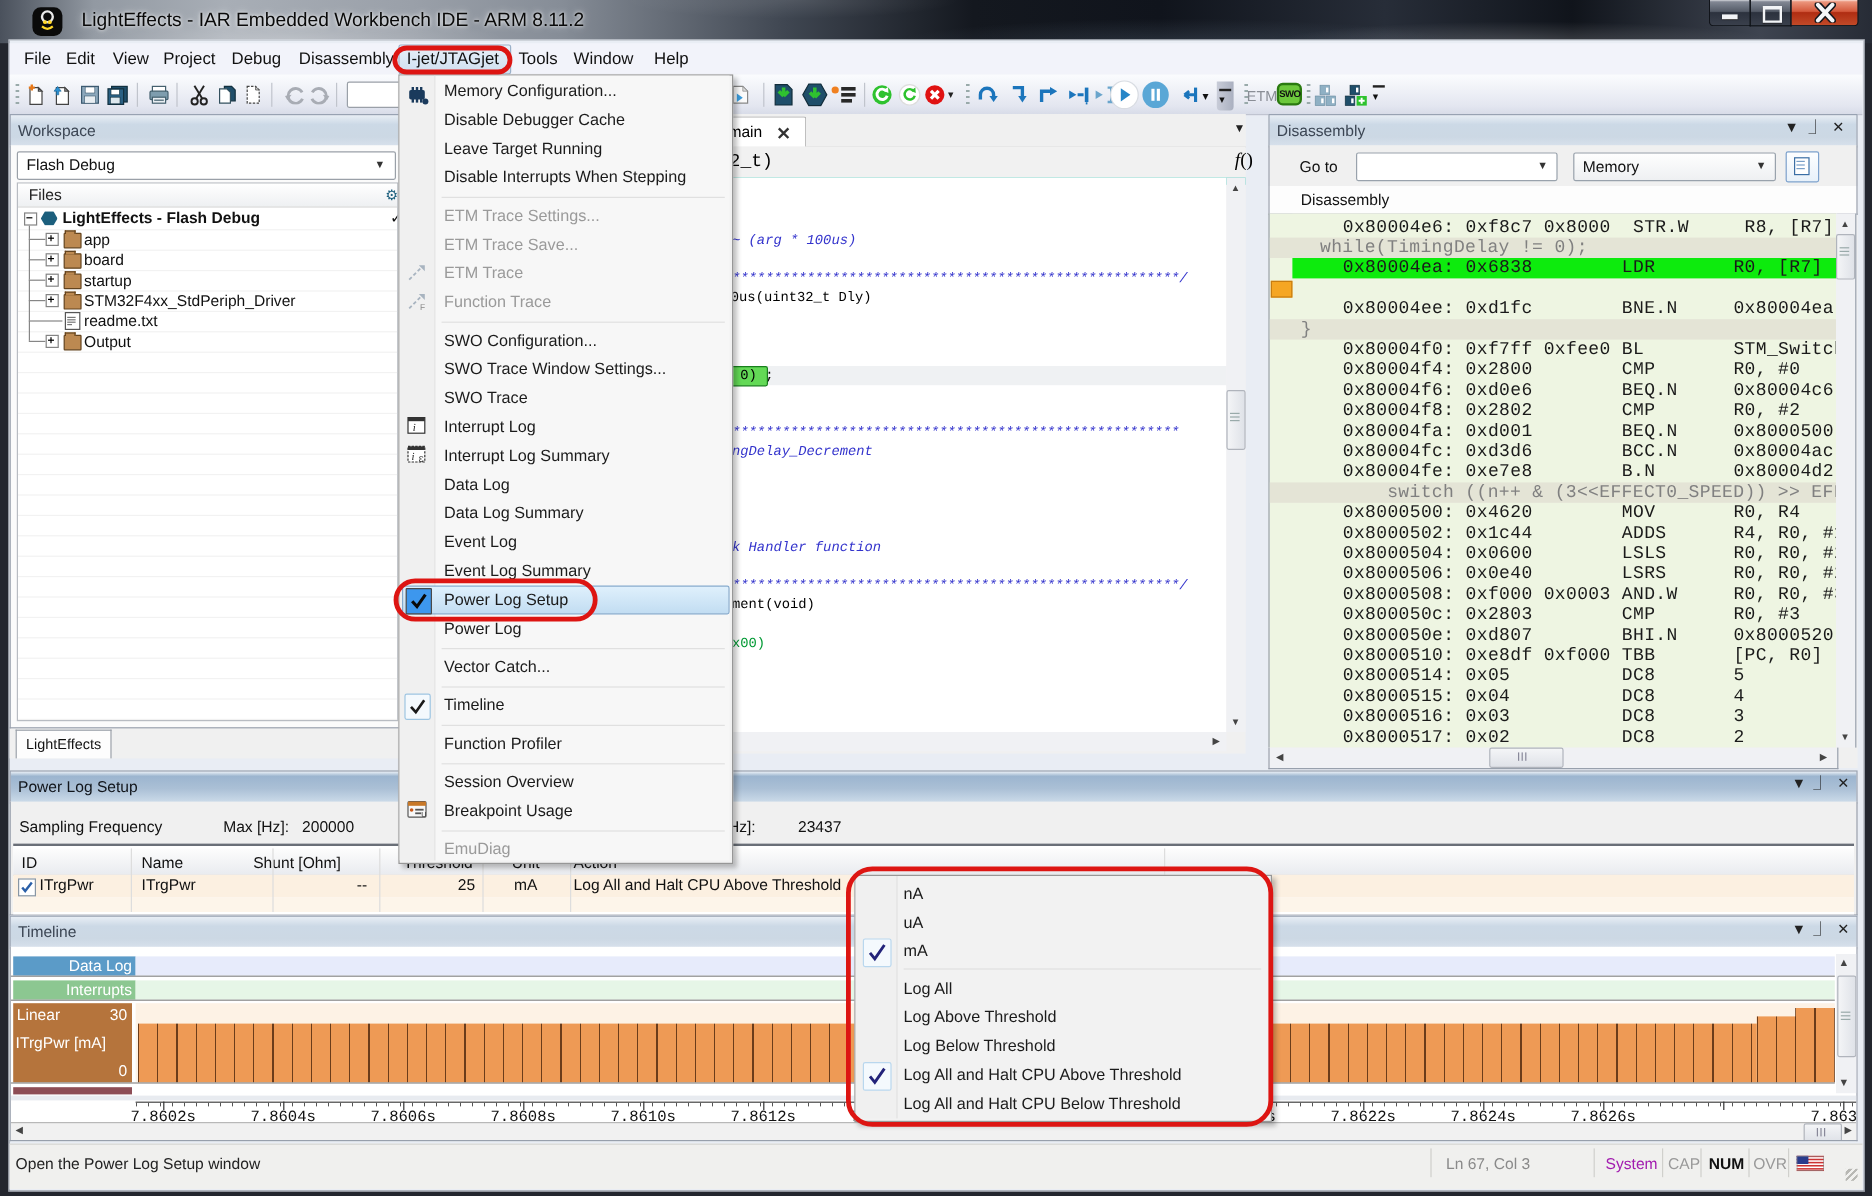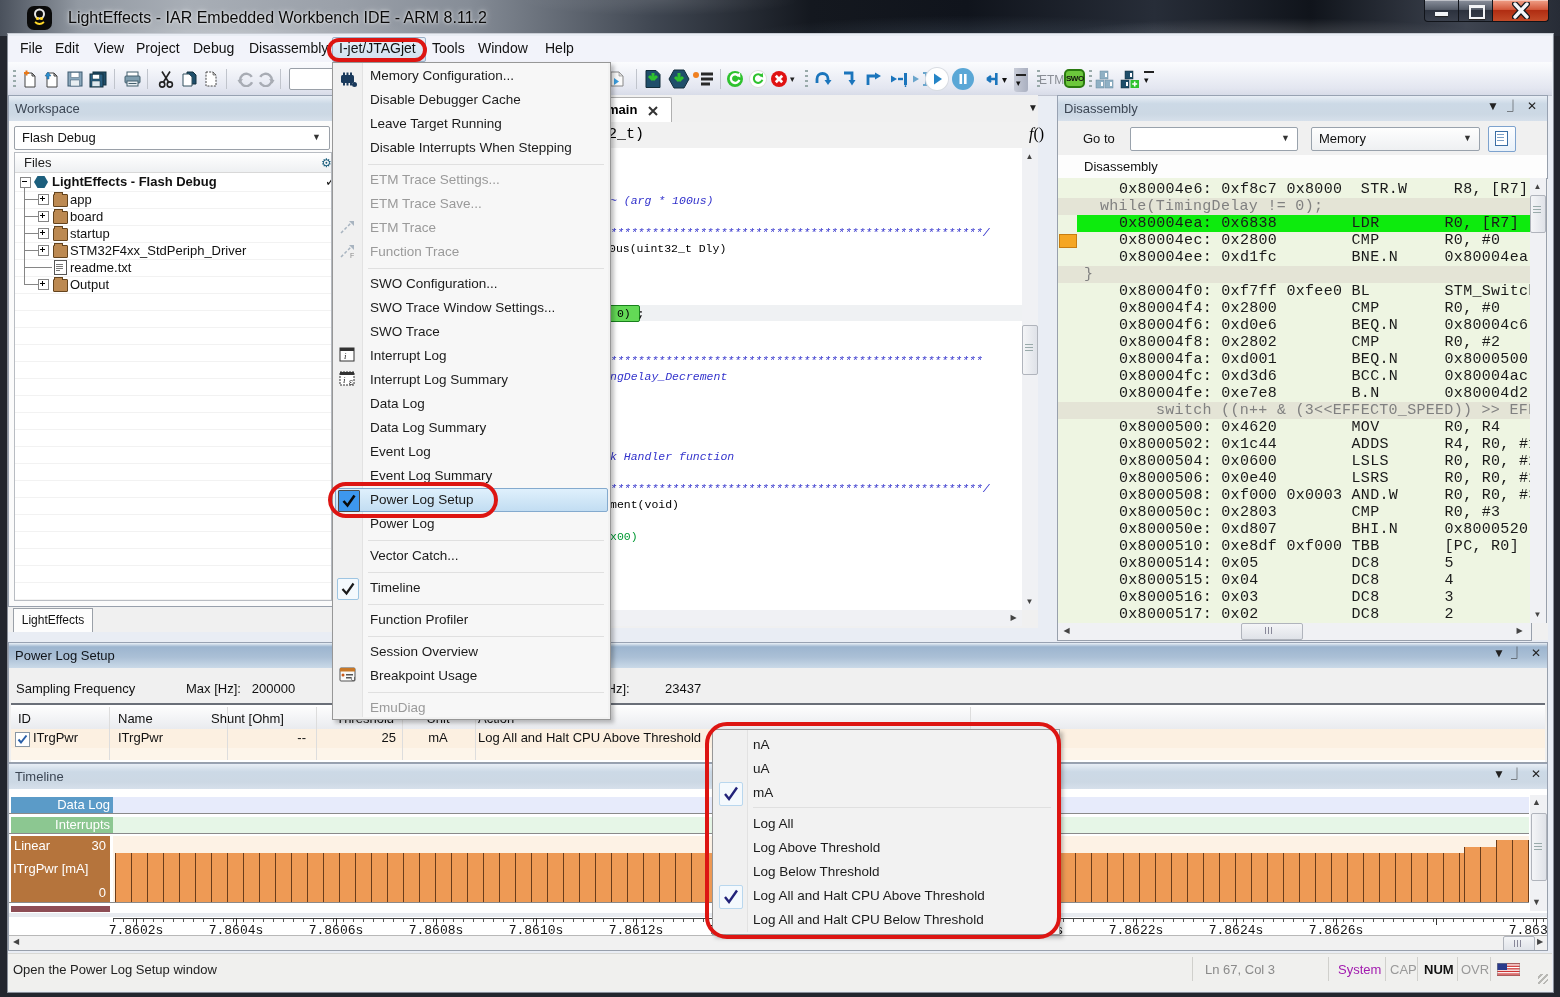--- a/index.html
+++ b/index.html
@@ -38,21 +38,21 @@
 .fold{position:absolute;width:13px;height:11px;background:#bc8951;border:1px solid #64441e;border-radius:1px}
 .fold i{position:absolute;left:0;top:-3px;width:7px;height:2px;background:#bc8951;border:1px solid #64441e;border-bottom:none}
 .tv{position:absolute;width:1px;background:#868686}
 .th{position:absolute;height:1px;background:#868686}
 .hex{position:absolute;width:14px;height:12px;background:#1c5f7d;clip-path:polygon(25% 0,75% 0,100% 50%,75% 100%,25% 100%,0 50%)}
 .doc{position:absolute;width:11px;height:13px;background:#fff;border:1px solid #555}
 .doc i{position:absolute;left:1px;width:7px;height:1px;background:#777}
 
 #ed{left:344px;top:95px;width:694px;height:533px;background:#f0f0f0}
 #tabbar{left:0;top:0;width:694px;height:27px;background:#f0f0f0;border-bottom:1px solid #c8c8c8}
-#tab1{position:absolute;left:216px;top:2px;width:110px;height:25px;background:#fff;border:1px solid #b0b0b0;border-bottom:none;border-radius:2px 2px 0 0;font-size:13px;font-weight:bold}
+#tab1{position:absolute;left:216px;top:2px;width:110px;height:25px;background:#fff;border:1px solid #b0b0b0;border-bottom:none;border-radius:2px 2px 0 0;font-size:13px;font-weight:normal}
 #fbar{left:0;top:27px;width:694px;height:26px;background:#f1f1f1;border-bottom:6px solid #14b8a6;font-size:14px}
 #code{left:0;top:53px;width:678px;height:462px;background:#fff;font:11.5px "Liberation Mono",monospace;white-space:pre}
 .cl{position:absolute;left:-60px;white-space:pre}
 .cmt{color:#3333cc;font-style:italic}
 .grn{color:#009933}
 #edvs{left:678px;top:53px;width:16px;height:462px;background:#f0f1f4}
 #edhs{left:0;top:515px;width:678px;height:16px;background:#f0f1f4}
 
 #da{left:1057px;top:95px;width:491px;height:545px;background:#f0f0f0}
 #dah{left:0;top:0;width:489px;height:26px}
@@ -486,21 +486,20 @@
     <div id="dacol" class="abs">
         <span style="position:absolute;left:26px;top:4px">Disassembly</span>
       </div>
     <div id="dabody" class="abs">
       <div class="abs" style="left:19px;top:0;width:454px;height:445px;background:#eef5e2"></div>
       <div class="abs" style="left:19px;top:37px;width:454px;height:17px;background:#0deb0d"></div>
       <div class="abs" style="left:1px;top:56px;width:16px;height:12px;background:#f5a623;border:1px solid #c87d10"></div>
       <div class="dr" style="top:3px">0x80004e6: 0xf8c7 0x8000  STR.W     R8, [R7]</div>
       <div class="srcr" style="top:20px;padding-left:42px">while(TimingDelay != 0);</div>
       <div class="dr" style="top:37px">0x80004ea: 0x6838        LDR       R0, [R7]</div>
-      <div class="dr" style="top:54px">0x80004ec: 0x2800        CMP       R0, #0</div>
       <div class="dr" style="top:71px">0x80004ee: 0xd1fc        BNE.N     0x80004ea</div>
       <div class="srcr" style="top:88px;padding-left:26px">}</div>
       <div class="dr" style="top:105px">0x80004f0: 0xf7ff 0xfee0 BL        STM_Switch</div>
       <div class="dr" style="top:122px">0x80004f4: 0x2800        CMP       R0, #0</div>
       <div class="dr" style="top:139px">0x80004f6: 0xd0e6        BEQ.N     0x80004c6</div>
       <div class="dr" style="top:156px">0x80004f8: 0x2802        CMP       R0, #2</div>
       <div class="dr" style="top:173px">0x80004fa: 0xd001        BEQ.N     0x8000500</div>
       <div class="dr" style="top:190px">0x80004fc: 0xd3d6        BCC.N     0x80004ac</div>
       <div class="dr" style="top:207px">0x80004fe: 0xe7e8        B.N       0x80004d2</div>
       <div class="srcr" style="top:224px;padding-left:98px">switch ((n++ &amp; (3&lt;&lt;EFFECT0_SPEED)) &gt;&gt; EFF</div>

